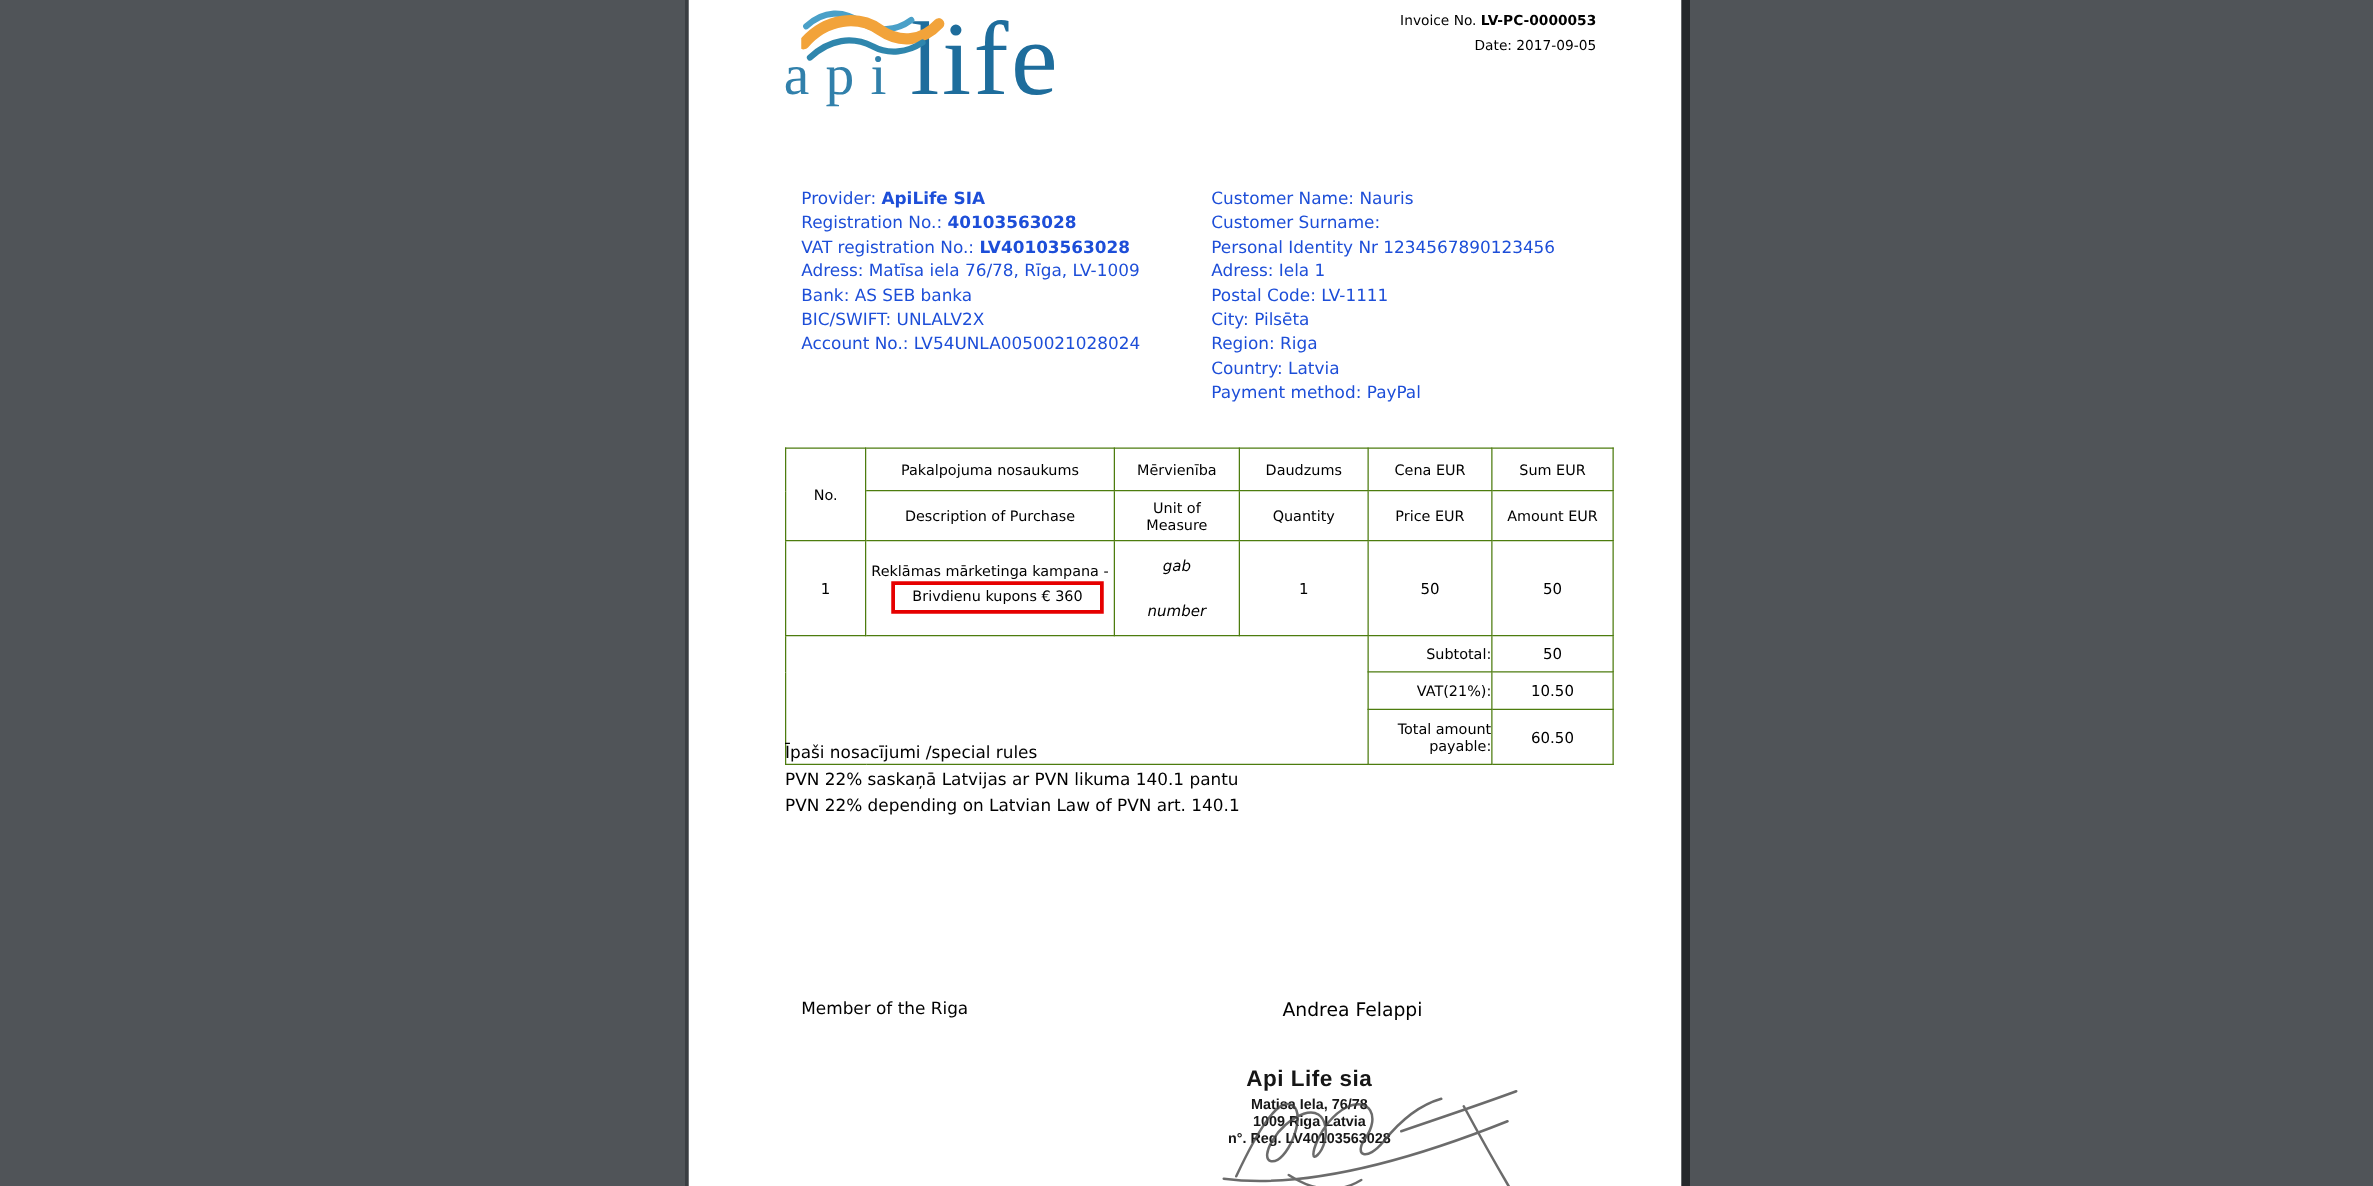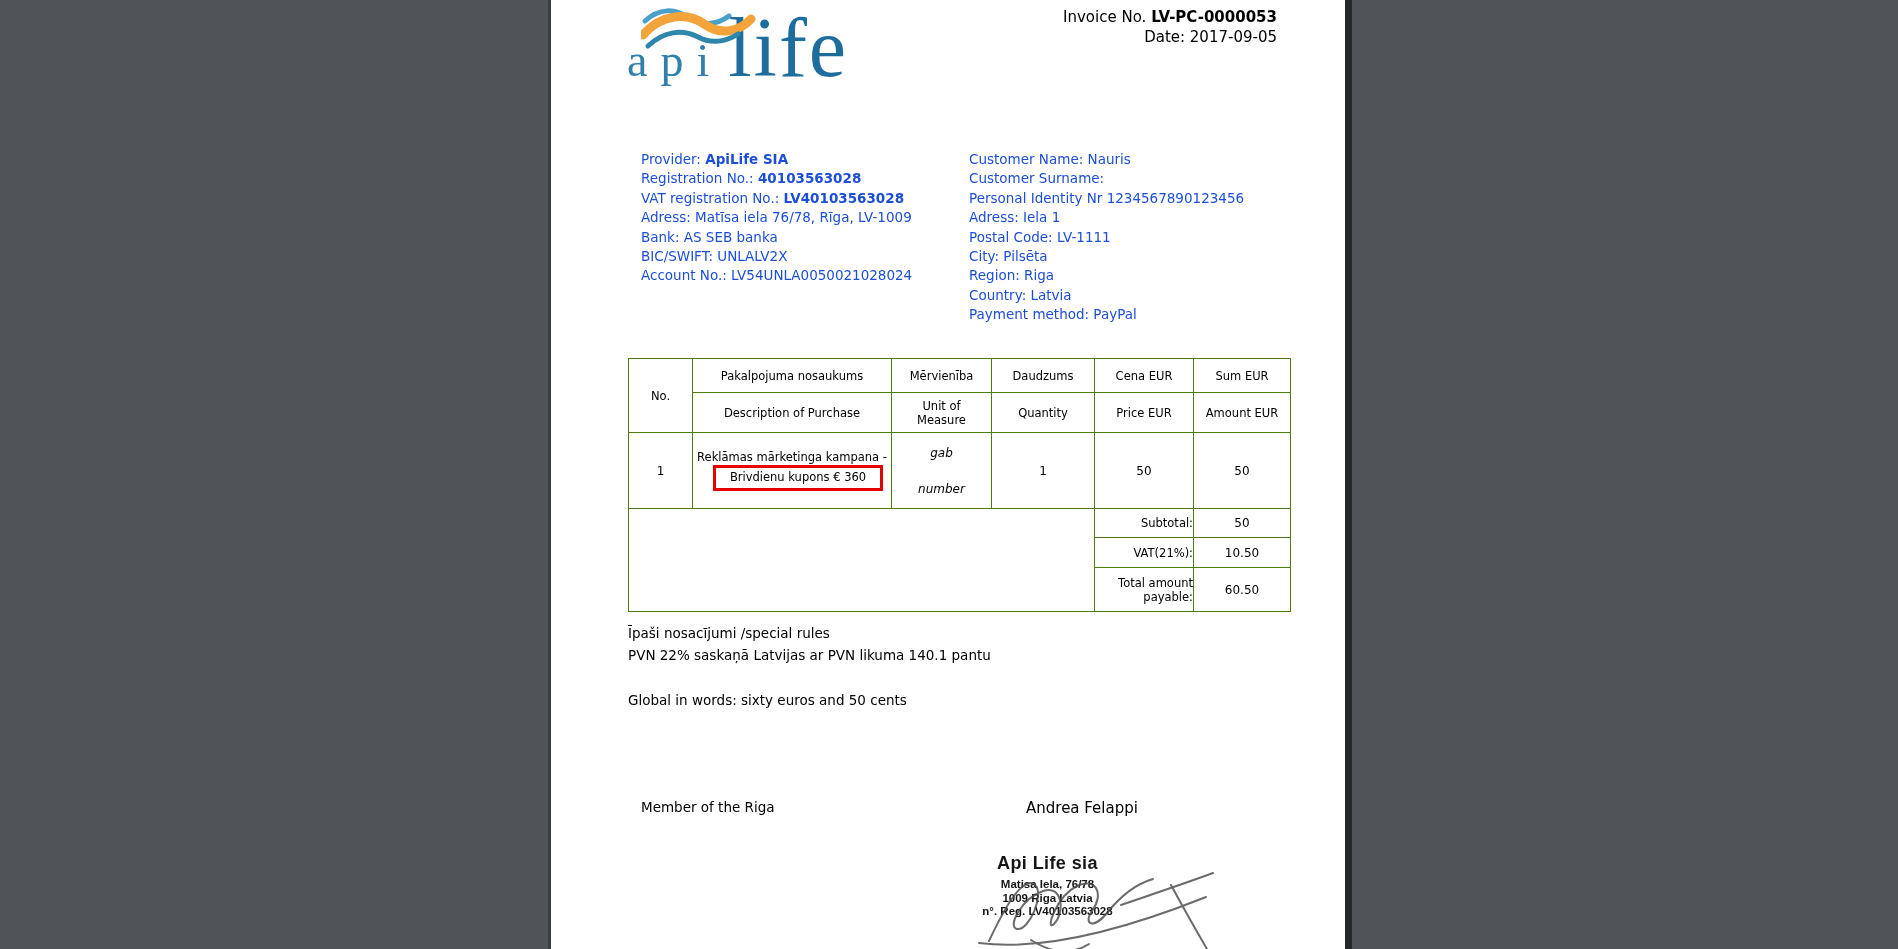--- a/index.html
+++ b/index.html
@@ -9,21 +9,21 @@
   .page{position:absolute;left:551px;top:0;width:794px;height:949px;background:#ffffff;}
   .page-edge-right{position:absolute;left:1345px;top:0;width:7px;height:949px;background:#26292c;}
 
   
   .logo{position:absolute;left:76px;top:6px;line-height:1;white-space:nowrap;}
   .logo-api{font-family:"Liberation Serif",serif;font-size:46px;letter-spacing:13px;color:#3180ab;}
   .logo-life{font-family:"Liberation Serif",serif;font-size:84px;letter-spacing:2px;color:#1e6d9c;margin-left:6px;margin-top:25px;}
   .logo-wave{position:absolute;left:14px;top:-2px;}
 
   
-  .inv-meta{position:absolute;right:68px;top:7px;text-align:right;font-size:15px;line-height:20px;color:#000;}
+  .inv-meta{position:absolute;right:68px;top:7px;text-align:right;font-size:11px;line-height:20px;color:#000;}
   .inv-meta b{font-weight:bold;}
 
   
   .addr{position:absolute;top:150px;font-size:13.5px;line-height:19.4px;color:#1d4ed8;}
   .provider{left:90px;}
   .customer{left:418px;}
   .addr b{font-weight:bold;}
 
   
   table.items{position:absolute;left:77px;top:358px;border-collapse:collapse;table-layout:fixed;
@@ -34,21 +34,21 @@
   tr.drow{height:76px;}
   td.desc-cell{vertical-align:top;padding-top:8px;font-size:11.5px;line-height:14px;}
   .hl-box{display:block;width:164px;margin:1px 0 0 20px;border:3px solid #e60000;padding:2px 0 4px 0;text-align:center;}
   td.unit-cell{padding:0;}
   .unit-inner{display:flex;flex-direction:column;justify-content:center;align-items:center;gap:22px;height:100%;font-style:italic;}
   tr.srow1{height:29px;} tr.srow2{height:30px;} tr.srow3{height:44px;}
   td.sum-label{text-align:right;padding-right:6px;font-size:11.5px;line-height:14px;}
   td.sum-empty{border-bottom:1px solid #d8d8d8;}
 
   
-  .rules{position:absolute;left:77px;top:623px;font-size:13.5px;line-height:21.7px;color:#000;}
+  .rules{position:absolute;left:77px;top:592px;font-size:13.5px;line-height:21.7px;color:#000;}
   .words{margin-top:24px;}
 
   
   .board-role{position:absolute;left:90px;top:799px;font-size:13.5px;color:#000;}
   .board-name{position:absolute;left:475px;top:799px;font-size:15px;color:#000;}
 
   
   .stamp{position:absolute;left:389px;top:853px;width:215px;text-align:center;
          font-family:"Liberation Sans",sans-serif;font-weight:bold;color:#161616;}
   .stamp-company{font-size:18px;letter-spacing:.4px;margin-bottom:4px;}
@@ -153,22 +153,22 @@
       <tr class="srow3">
         <td class="sum-label">Total amount payable:</td>
         <td>60.50</td>
       </tr>
     </tbody>
       </table>
 
     <div class="rules">
       <div>Īpaši nosacījumi /special rules</div>
       <div>PVN 22% saskaņā Latvijas ar PVN likuma 140.1 pantu</div>
+      <div>PVN 22% depending on Latvian Law of PVN art. 140.1</div>
       <div class="words">
-        <div>Global in words: sixty euros and 50 cents</div>
       </div>
     </div>
 
     <div class="board-role">Member of the Riga</div>
     <div class="board-name">Andrea Felappi</div>
 
     <div class="stamp">
       <div class="stamp-company">Api Life sia</div>
       <div class="stamp-line">Matisa Iela, 76/78</div>
       <div class="stamp-line">1009 Riga Latvia</div>

